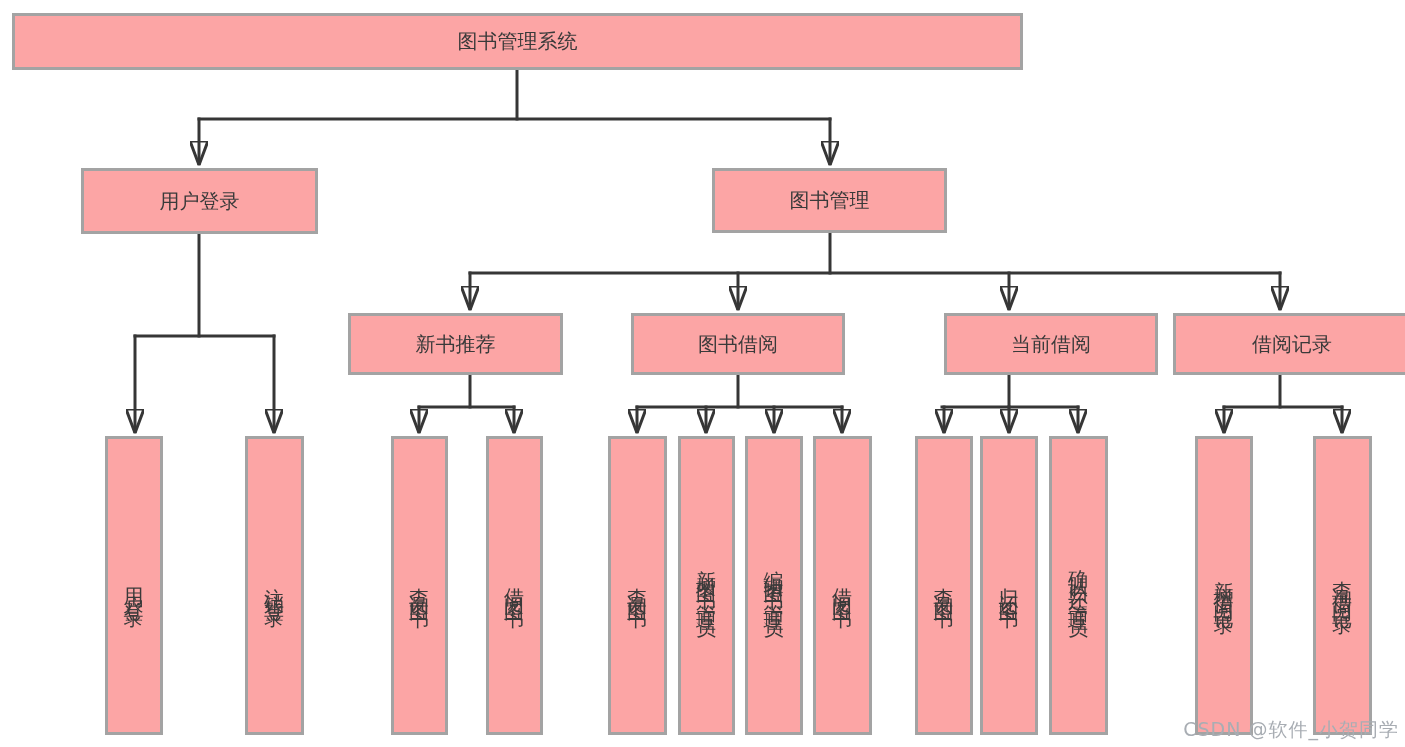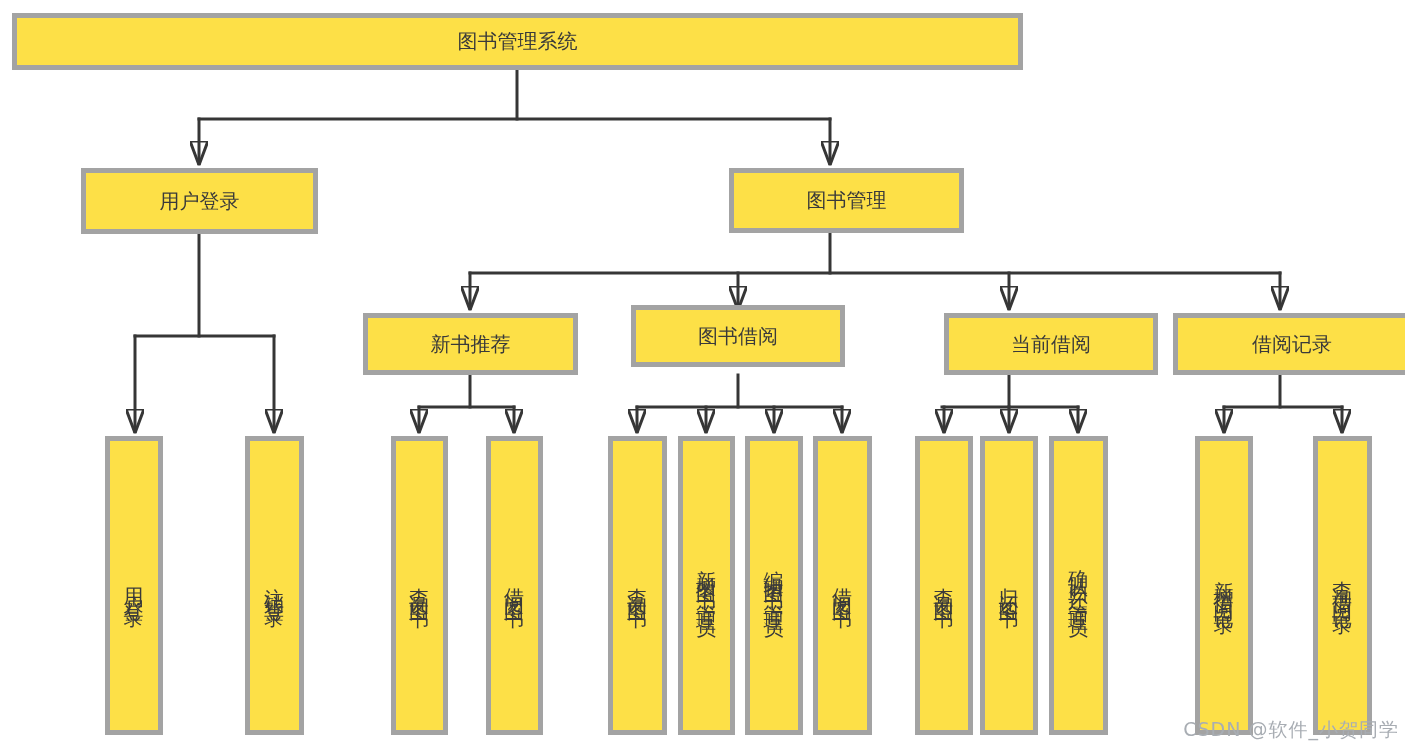--- a/index.html
+++ b/index.html
@@ -23,22 +23,22 @@
   }
   .connectors path, .connectors line {
     stroke: #363636;
     stroke-width: 3;
     fill: none;
     stroke-linecap: square;
   }
   .node {
     position: absolute;
     box-sizing: border-box;
-    background: #fde047;
-    border: 5px solid #a3a3a3;
+    background: #fca5a5;
+    border: 3px solid #a3a3a3;
     display: flex;
     align-items: center;
     justify-content: center;
     color: #3a3a3a;
     font-size: 20px;
     text-align: center;
     white-space: nowrap;
   }
   .leaf span {
     writing-mode: vertical-rl;
@@ -102,24 +102,24 @@
     <line x1="944" y1="407" x2="944" y2="432" marker-end="url(#arrow)"></line>
     <line x1="1009" y1="407" x2="1009" y2="432" marker-end="url(#arrow)"></line>
     <line x1="1078" y1="407" x2="1078" y2="432" marker-end="url(#arrow)"></line>
     <line x1="1224" y1="407" x2="1224" y2="432" marker-end="url(#arrow)"></line>
     <line x1="1342" y1="407" x2="1342" y2="432" marker-end="url(#arrow)"></line>
   </svg>
 
   <div class="node" style="left:12px; top:13px; width:1011px; height:57px;">图书管理系统</div>
 
   <div class="node" style="left:81px; top:168px; width:237px; height:66px;">用户登录</div>
-  <div class="node" style="left:712px; top:168px; width:235px; height:65px;margin-left:17px;">图书管理</div>
+  <div class="node" style="left:712px; top:168px; width:235px; height:65px;">图书管理</div>
 
-  <div class="node" style="left:363px; top:313px; width:215px; height:62px;">新书推荐</div>
-  <div class="node" style="left:631px; top:305px; width:214px; height:62px;">图书借阅</div>
+  <div class="node" style="left:348px; top:313px; width:215px; height:62px;">新书推荐</div>
+  <div class="node" style="left:631px; top:313px; width:214px; height:62px;">图书借阅</div>
   <div class="node" style="left:902px; top:313px; width:214px; height:62px;margin-left:42px;">当前借阅</div>
   <div class="node" style="left:1173px; top:313px; width:238px; height:62px;">借阅记录</div>
 
   <div class="node leaf" style="left:105px; top:436px; width:58px; height:299px;">
     <span>用户登录</span>
     </div>
   <div class="node leaf" style="left:245px; top:436px; width:59px; height:299px;">
     <span>注销登录</span>
     </div>
 

